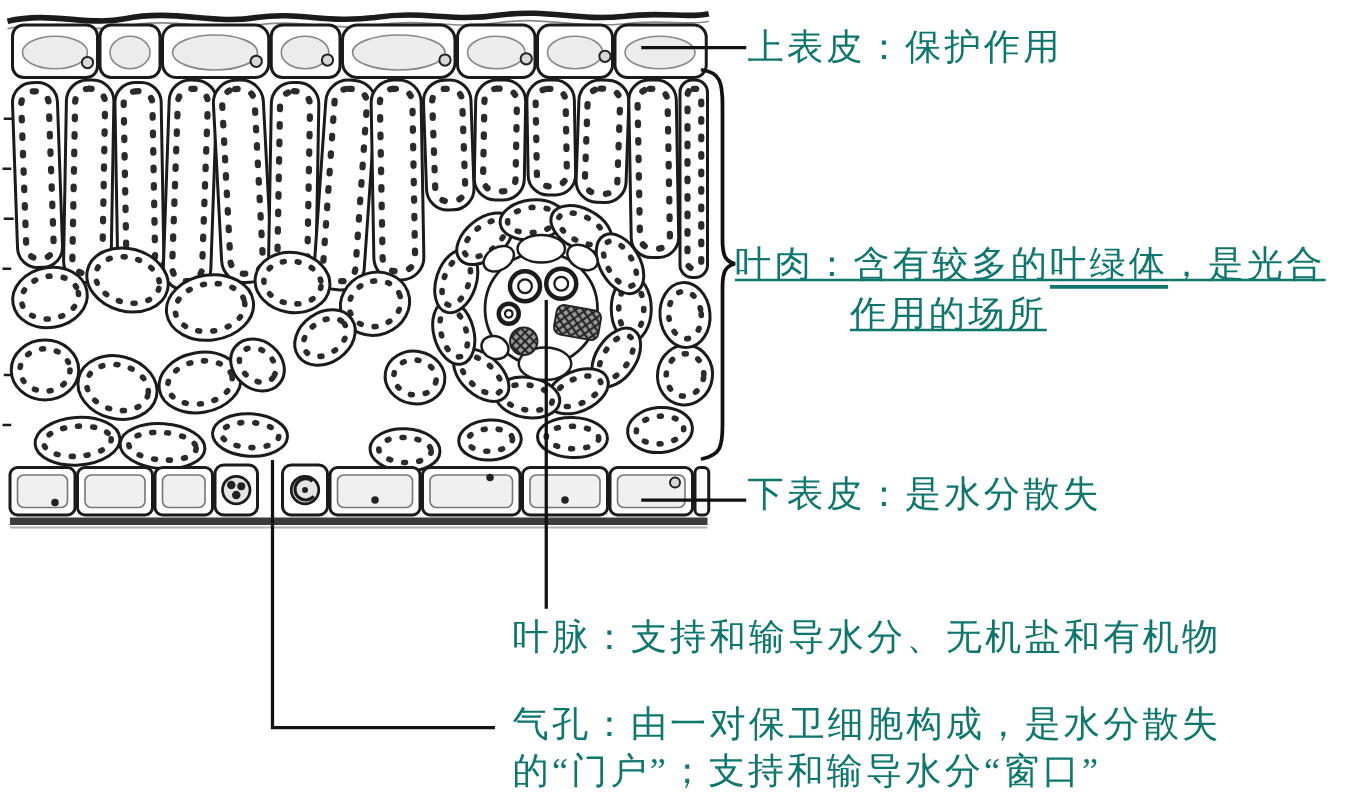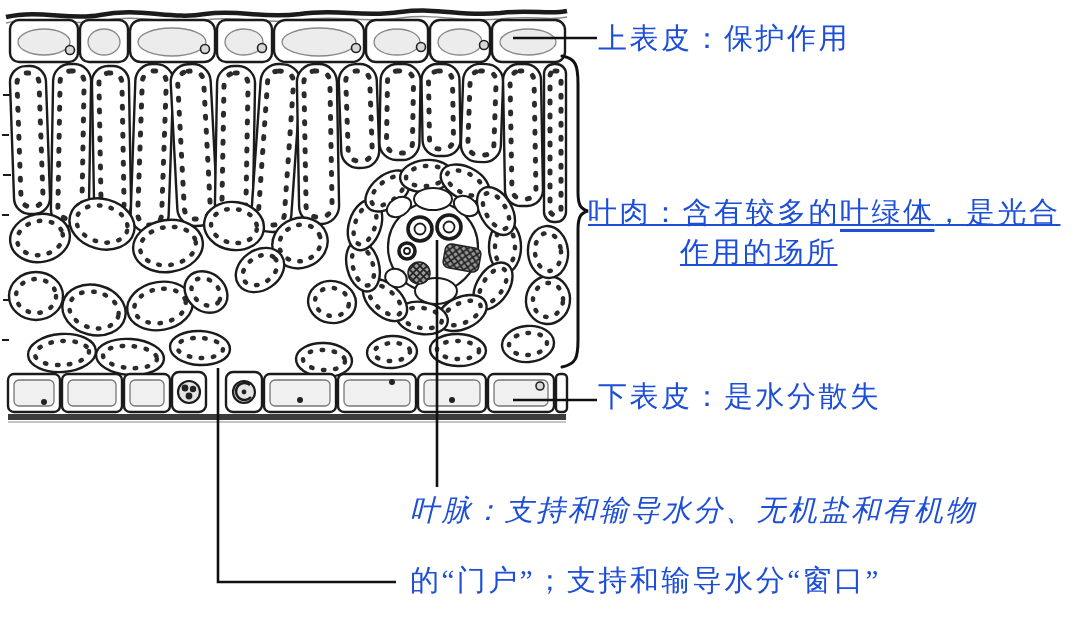--- a/index.html
+++ b/index.html
@@ -8,21 +8,21 @@
     background:#ffffff;
     font-family:"Liberation Serif","DejaVu Serif",serif;
     color:#111;
   }
   .lbl{
     position:absolute;
     font-size:29px;
     letter-spacing:2.5px;
     line-height:37px;
     white-space:nowrap;
-    color:#1d4ed8;
+    color:#0f766e;
   }
   #label-mesophyll{line-height:40px;}
   #label-mesophyll .l2{margin-left:92px;}
   .uline{
     text-decoration:underline;
     text-decoration-thickness:2.5px;
     text-underline-offset:7px;
   }
   svg{position:absolute;left:0;top:0;}
   .cell{fill:#ffffff;stroke:#1b1b1b;stroke-width:2.4;}
@@ -352,17 +352,18 @@
 
 <div class="lbl" id="label-mesophyll" style="left:588px;top:192px;text-decoration:underline;">
   <div>
     <span>叶肉：含有较多的</span><span class="uline">叶绿体</span><span>，是光合</span>
   </div>
   <div class="l2">作用的场所</div>
 </div>
 
 <div class="lbl" id="label-lower" style="left:598px;top:378px;">下表皮：是水分散失</div>
 
-<div class="lbl" id="label-vein" style="left:410px;top:492px;font-style:italic;">叶脉：支持和输导水分、无机盐和有机物</div>
+<div class="lbl" id="label-vein" style="left:410px;top:492px;">叶脉：支持和输导水分、无机盐和有机物</div>
 
 <div class="lbl" id="label-stoma" style="left:410px;top:562px;">
+  <div>气孔：由一对保卫细胞构成，是水分散失</div>
   <div>的“门户”；支持和输导水分“窗口”</div>
 </div>
 
 </body></html>

